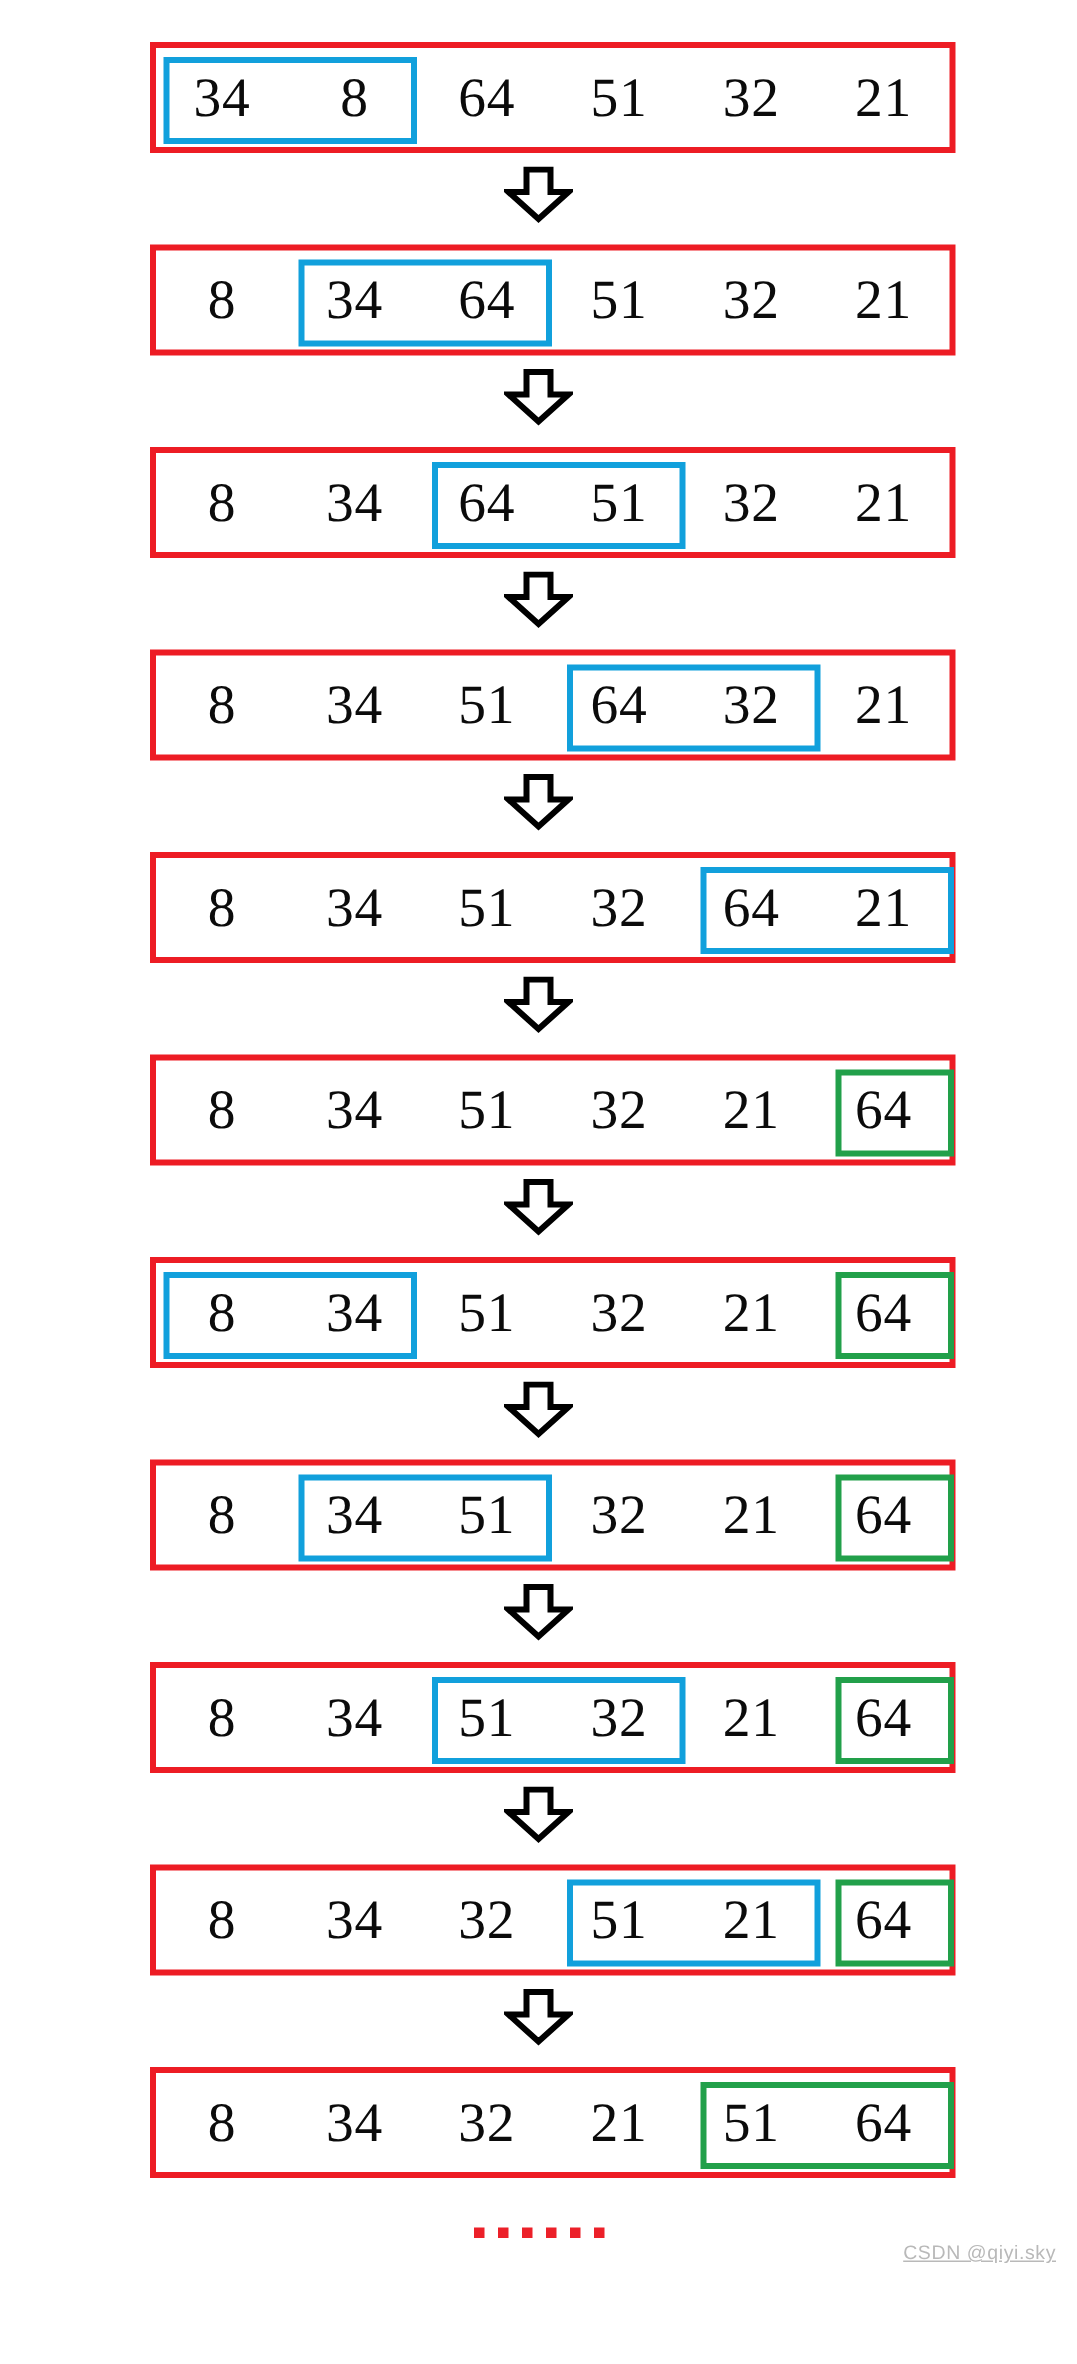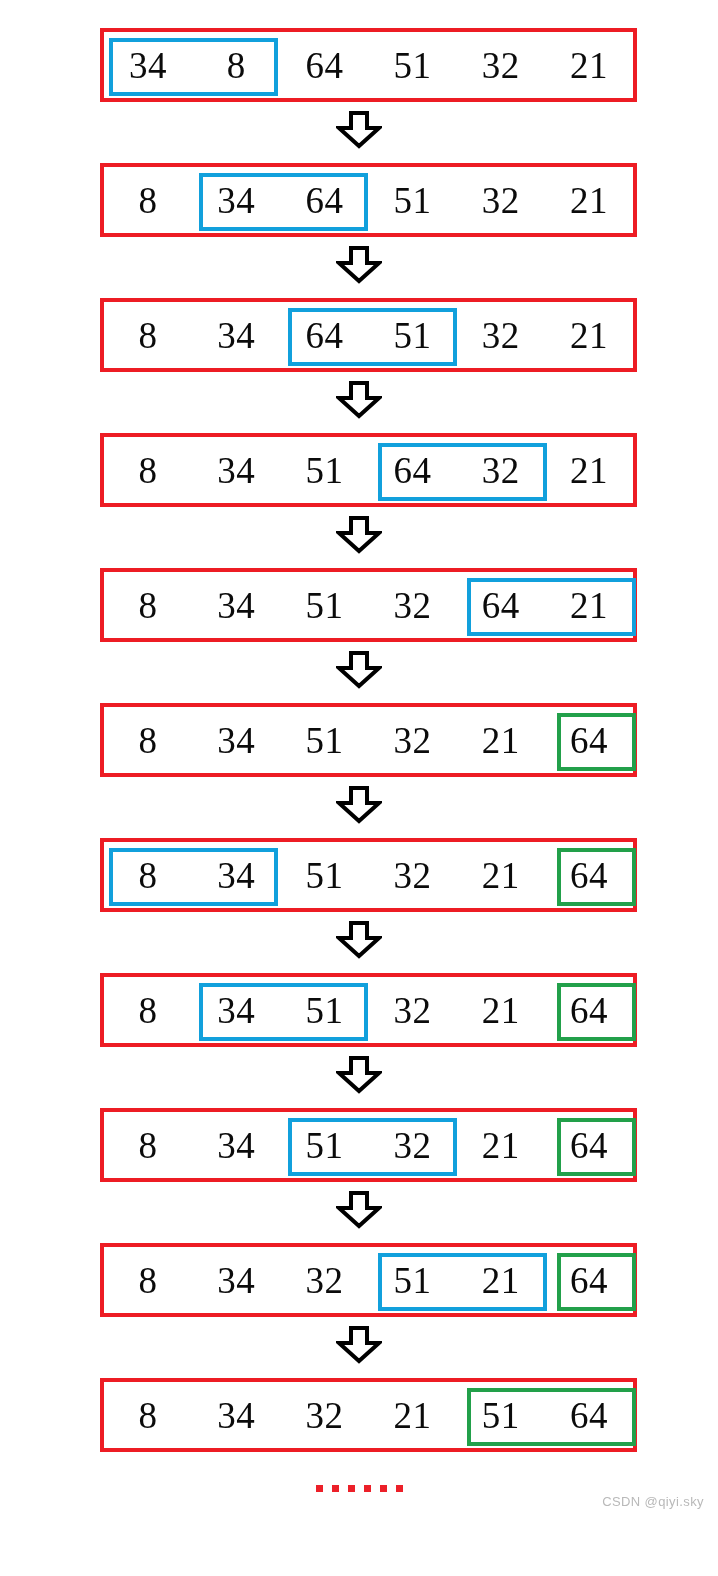--- a/index.html
+++ b/index.html
@@ -286,14 +286,14 @@
       </div>
     </div>
     <div class="ellipsis" style="top: 1485px;">
       <span class="dot"></span>
       <span class="dot"></span>
       <span class="dot"></span>
       <span class="dot"></span>
       <span class="dot"></span>
       <span class="dot"></span>
     </div>
-    <div class="watermark" style="top: 1494px;">CSDN @qiyi.sky</div>
+    <div class="watermark" style="top: 1494px; text-decoration: underline;">CSDN @qiyi.sky</div>
   </div>
 
 </body></html>

